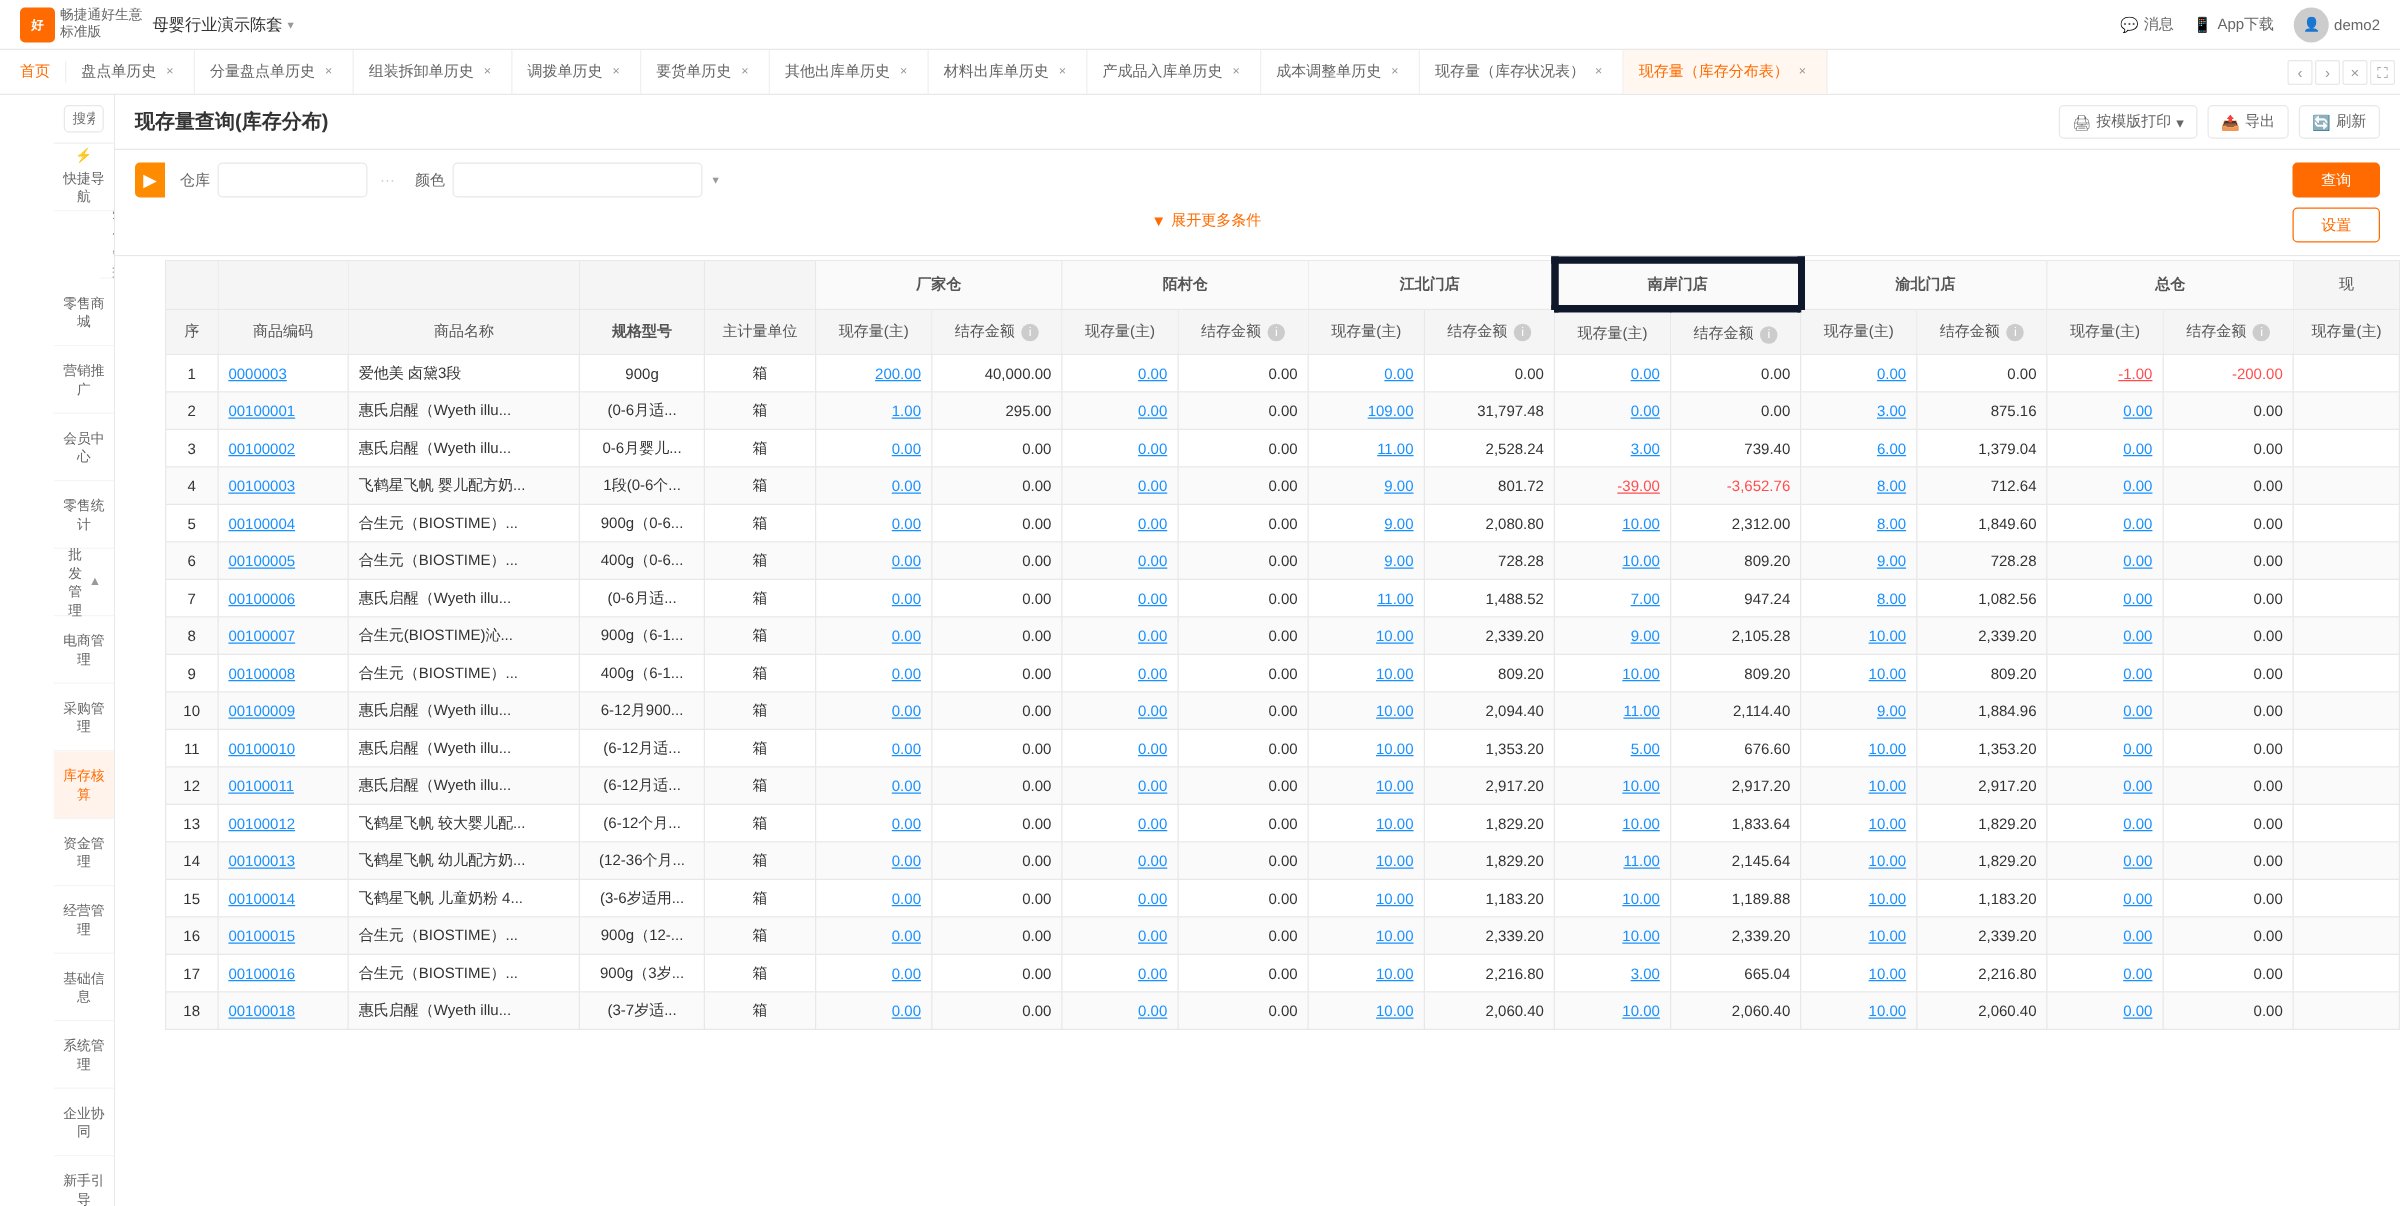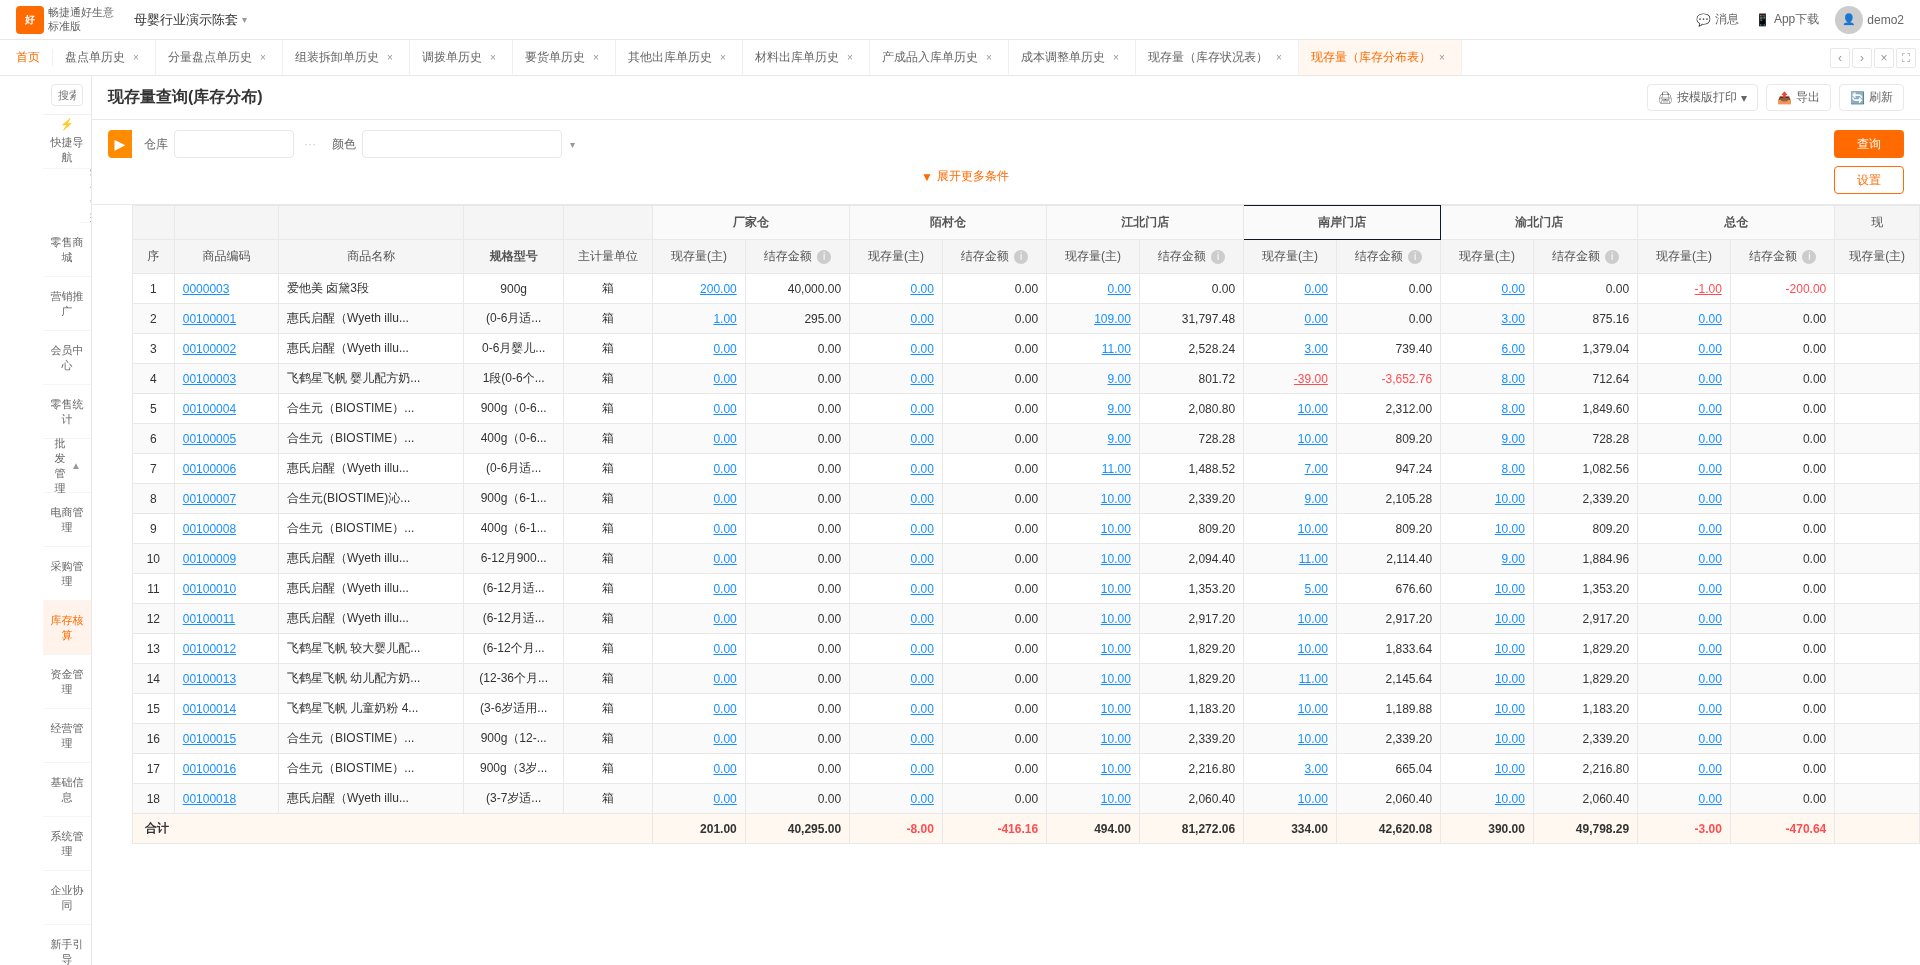--- a/index.html
+++ b/index.html
@@ -135,21 +135,21 @@
 
 <div class="top-bar">
   <div class="top-bar-left">
     <div class="logo-area">
       <div class="logo-icon">好</div>
       <div class="logo-text">
         <div>畅捷通好生意</div>
         <div>标准版</div>
       </div>
     </div>
-    <div style="display:flex;align-items:center;gap:4px;margin-left:12px;cursor:pointer;">
+    <div style="display:flex;align-items:center;gap:4px;cursor:pointer;">
       <span style="font-size:13px;color:#333;">母婴行业演示陈套</span>
       <span style="font-size:10px;color:#999;">▾</span>
     </div>
   </div>
   <div class="top-bar-right">
     <div class="top-action">
       <span>💬</span>
       <span>消息</span>
     </div>
     <div class="top-action">
@@ -335,21 +335,21 @@
         <thead>
           <tr>
             <th colspan="1" style="border:1px solid #e8e8e8;"></th>
             <th colspan="1" style="border:1px solid #e8e8e8;"></th>
             <th colspan="1" style="border:1px solid #e8e8e8;"></th>
             <th colspan="1" style="border:1px solid #e8e8e8;"></th>
             <th colspan="1" style="border:1px solid #e8e8e8;"></th>
             <th colspan="2" class="group-header" style="border:1px solid #e8e8e8;text-align:center;">厂家仓</th>
             <th colspan="2" class="group-header" style="border:1px solid #e8e8e8;text-align:center;">陌村仓</th>
             <th colspan="2" class="group-header" style="border:1px solid #e8e8e8;text-align:center;">江北门店</th>
-            <th colspan="2" class="group-header" style="border:1px solid #0f172a;text-align:center;">南岸门店</th>
+            <th colspan="2" class="group-header" style="border:6px solid #0f172a;text-align:center;">南岸门店</th>
             <th colspan="2" class="group-header" style="border:1px solid #e8e8e8;text-align:center;">渝北门店</th>
             <th colspan="2" class="group-header" style="border:1px solid #e8e8e8;text-align:center;">总仓</th>
             <th colspan="1" style="border:1px solid #e8e8e8;">现</th>
           </tr>
           <tr>
             <th style="width:36px;">序</th>
             <th style="width:90px;">商品编码</th>
             <th style="width:160px;">商品名称</th>
             <th style="width:80px;font-weight:bold;">规格型号</th>
             <th style="width:60px;">主计量单位</th>
@@ -723,33 +723,17 @@
     <td class="cell-link cell-num">10.00</td>
     <td class="cell-num">2,060.40</td>
     <td class="cell-link cell-num">10.00</td>
     <td class="cell-num">2,060.40</td>
     <td class="cell-link cell-num">10.00</td>
     <td class="cell-num">2,060.40</td>
     <td class="cell-link cell-num">0.00</td>
     <td class="cell-num">0.00</td>
     <td class="cell-num"></td>
   </tr>
-            <tr class="total-row">
-  <td colspan="5" class="text-left" style="font-weight:600;padding-left:12px;">合计</td>
-  <td class="cell-num">201.00</td>
-  <td class="cell-num">40,295.00</td>
-  <td class="cell-num cell-red">-8.00</td>
-  <td class="cell-num cell-red">-416.16</td>
-  <td class="cell-num">494.00</td>
-  <td class="cell-num">81,272.06</td>
-  <td class="cell-num">334.00</td>
-  <td class="cell-num">42,620.08</td>
-  <td class="cell-num">390.00</td>
-  <td class="cell-num">49,798.29</td>
-  <td class="cell-num cell-red">-3.00</td>
-  <td class="cell-num cell-red">-470.64</td>
-  <td></td>
-</tr>
           </tbody>
       </table>
     </div>
   </div>
 </div>
 
 </body></html>

